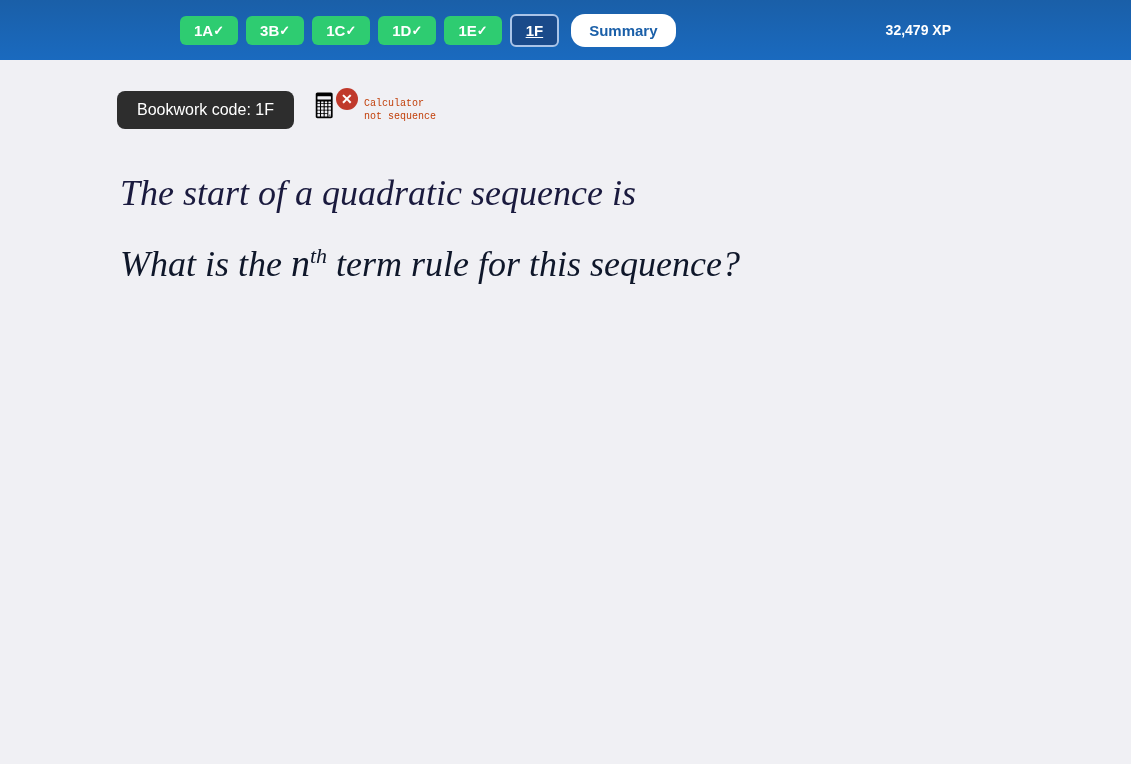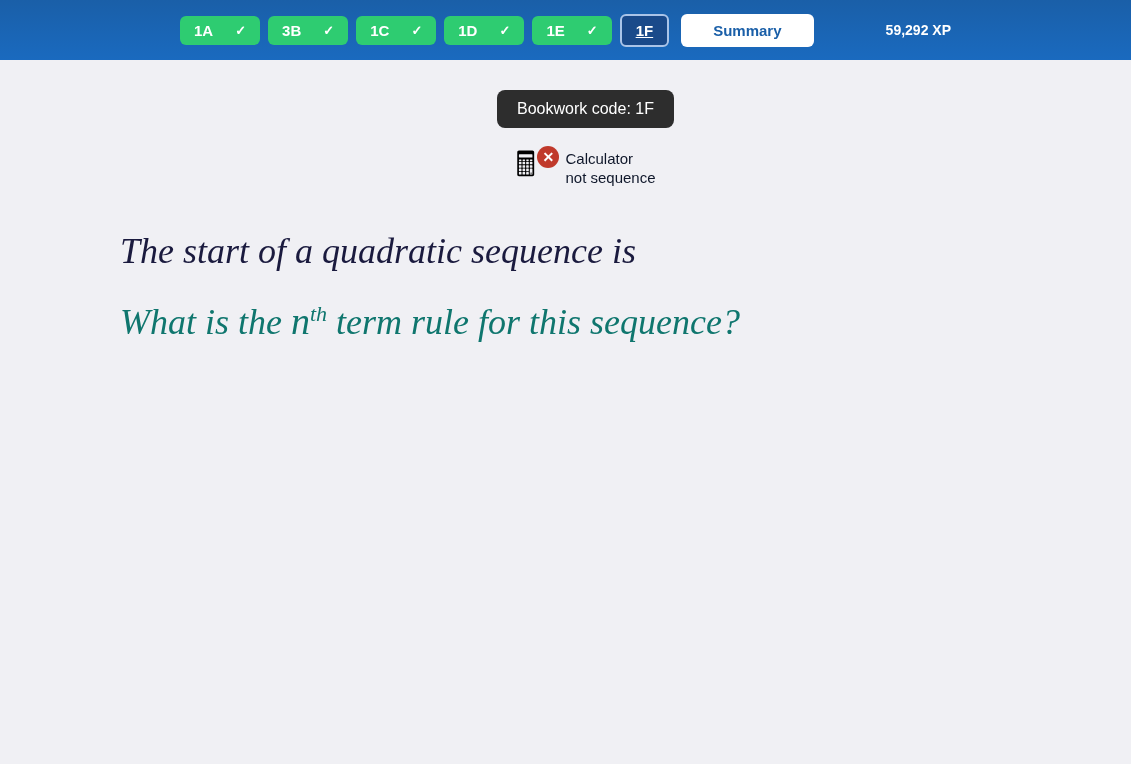--- a/index.html
+++ b/index.html
@@ -27,21 +27,21 @@
       background: linear-gradient(180deg, #1a5fa8 0%, #1a6abf 100%);
       display: flex;
       align-items: center;
       padding: 0 180px;
       gap: 8px;
     }
 
     .tab-item {
       display: flex;
       align-items: center;
-      gap: 22px;
+      gap: 0;
       padding: 6px 14px;
       border-radius: 6px;
       color: white;
       font-family: Arial, sans-serif;
       font-size: 15px;
       font-weight: bold;
       cursor: pointer;
     }
 
     .tab-item.completed {
@@ -55,22 +55,22 @@
     }
 
     .check-icon {
       color: white;
       font-size: 13px;
     }
 
     .summary-tab {
       display: flex;
       align-items: center;
-      padding: 8px 32px;
-      border-radius: 6px;
+      padding: 8px 18px;
+      border-radius: 14px;
       background: white;
       color: #1a5fa8;
       font-family: Arial, sans-serif;
       font-size: 15px;
       font-weight: bold;
       cursor: pointer;
       margin-left: 4px;
     }
 
     .xp-display {
@@ -91,22 +91,21 @@
       background: #f0f0f4;
       padding: 30px 60px;
     }
 
     
     .bookwork-row {
       display: flex;
       align-items: center;
       gap: 20px;
       margin-bottom: 40px;
-      margin-left: 40px;
-      flex-direction: column;
+      margin-left: 57px;
     }
 
     .bookwork-badge {
       background: #2d2d2d;
       color: white;
       padding: 10px 20px;
       border-radius: 8px;
       font-family: Arial, sans-serif;
       font-size: 16px;
       font-weight: 500;
@@ -139,23 +138,23 @@
       border-radius: 50%;
       display: flex;
       align-items: center;
       justify-content: center;
       color: white;
       font-size: 14px;
       font-weight: bold;
     }
 
     .calc-text {
-      font-family: Liberation Sans, sans-serif;
-      font-size: 15px;
-      color: #0f172a;
+      font-family: Liberation Mono, monospace;
+      font-size: 10px;
+      color: #c2410c;
       line-height: 1.3;
     }
 
     
     .question-area {
       margin-left: 60px;
       margin-top: 12px;
     }
 
     .question-text {
@@ -169,21 +168,21 @@
     .sequence-display {
       font-size: 52px;
       color: #1a1a3e;
       font-style: italic;
       margin-bottom: 30px;
       letter-spacing: 2px;
     }
 
     .nth-term-question {
       font-size: 36px;
-      color: #0f766e;
+      color: #0f172a;
       font-style: italic;
       line-height: 1.4;
     }
 
     .nth-term-question .n-var {
       font-style: italic;
       font-size: 38px;
     }
 
     .nth-term-question sup {
@@ -215,21 +214,21 @@
     <span>1E</span>
     <span class="check-icon">✓</span>
   </div>
   <div class="tab-item active">
     <span>1F</span>
   </div>
   <div class="summary-tab">
     <span>Summary</span>
   </div>
   <div class="xp-display">
-    <span>59,292 XP</span>
+    <span>32,479 XP</span>
   </div>
 </div>
 
 <div class="main-content">
 
   <div class="bookwork-row">
     <div class="bookwork-badge">
       <span>Bookwork code: 1F</span>
     </div>
     <div class="calculator-notice">

